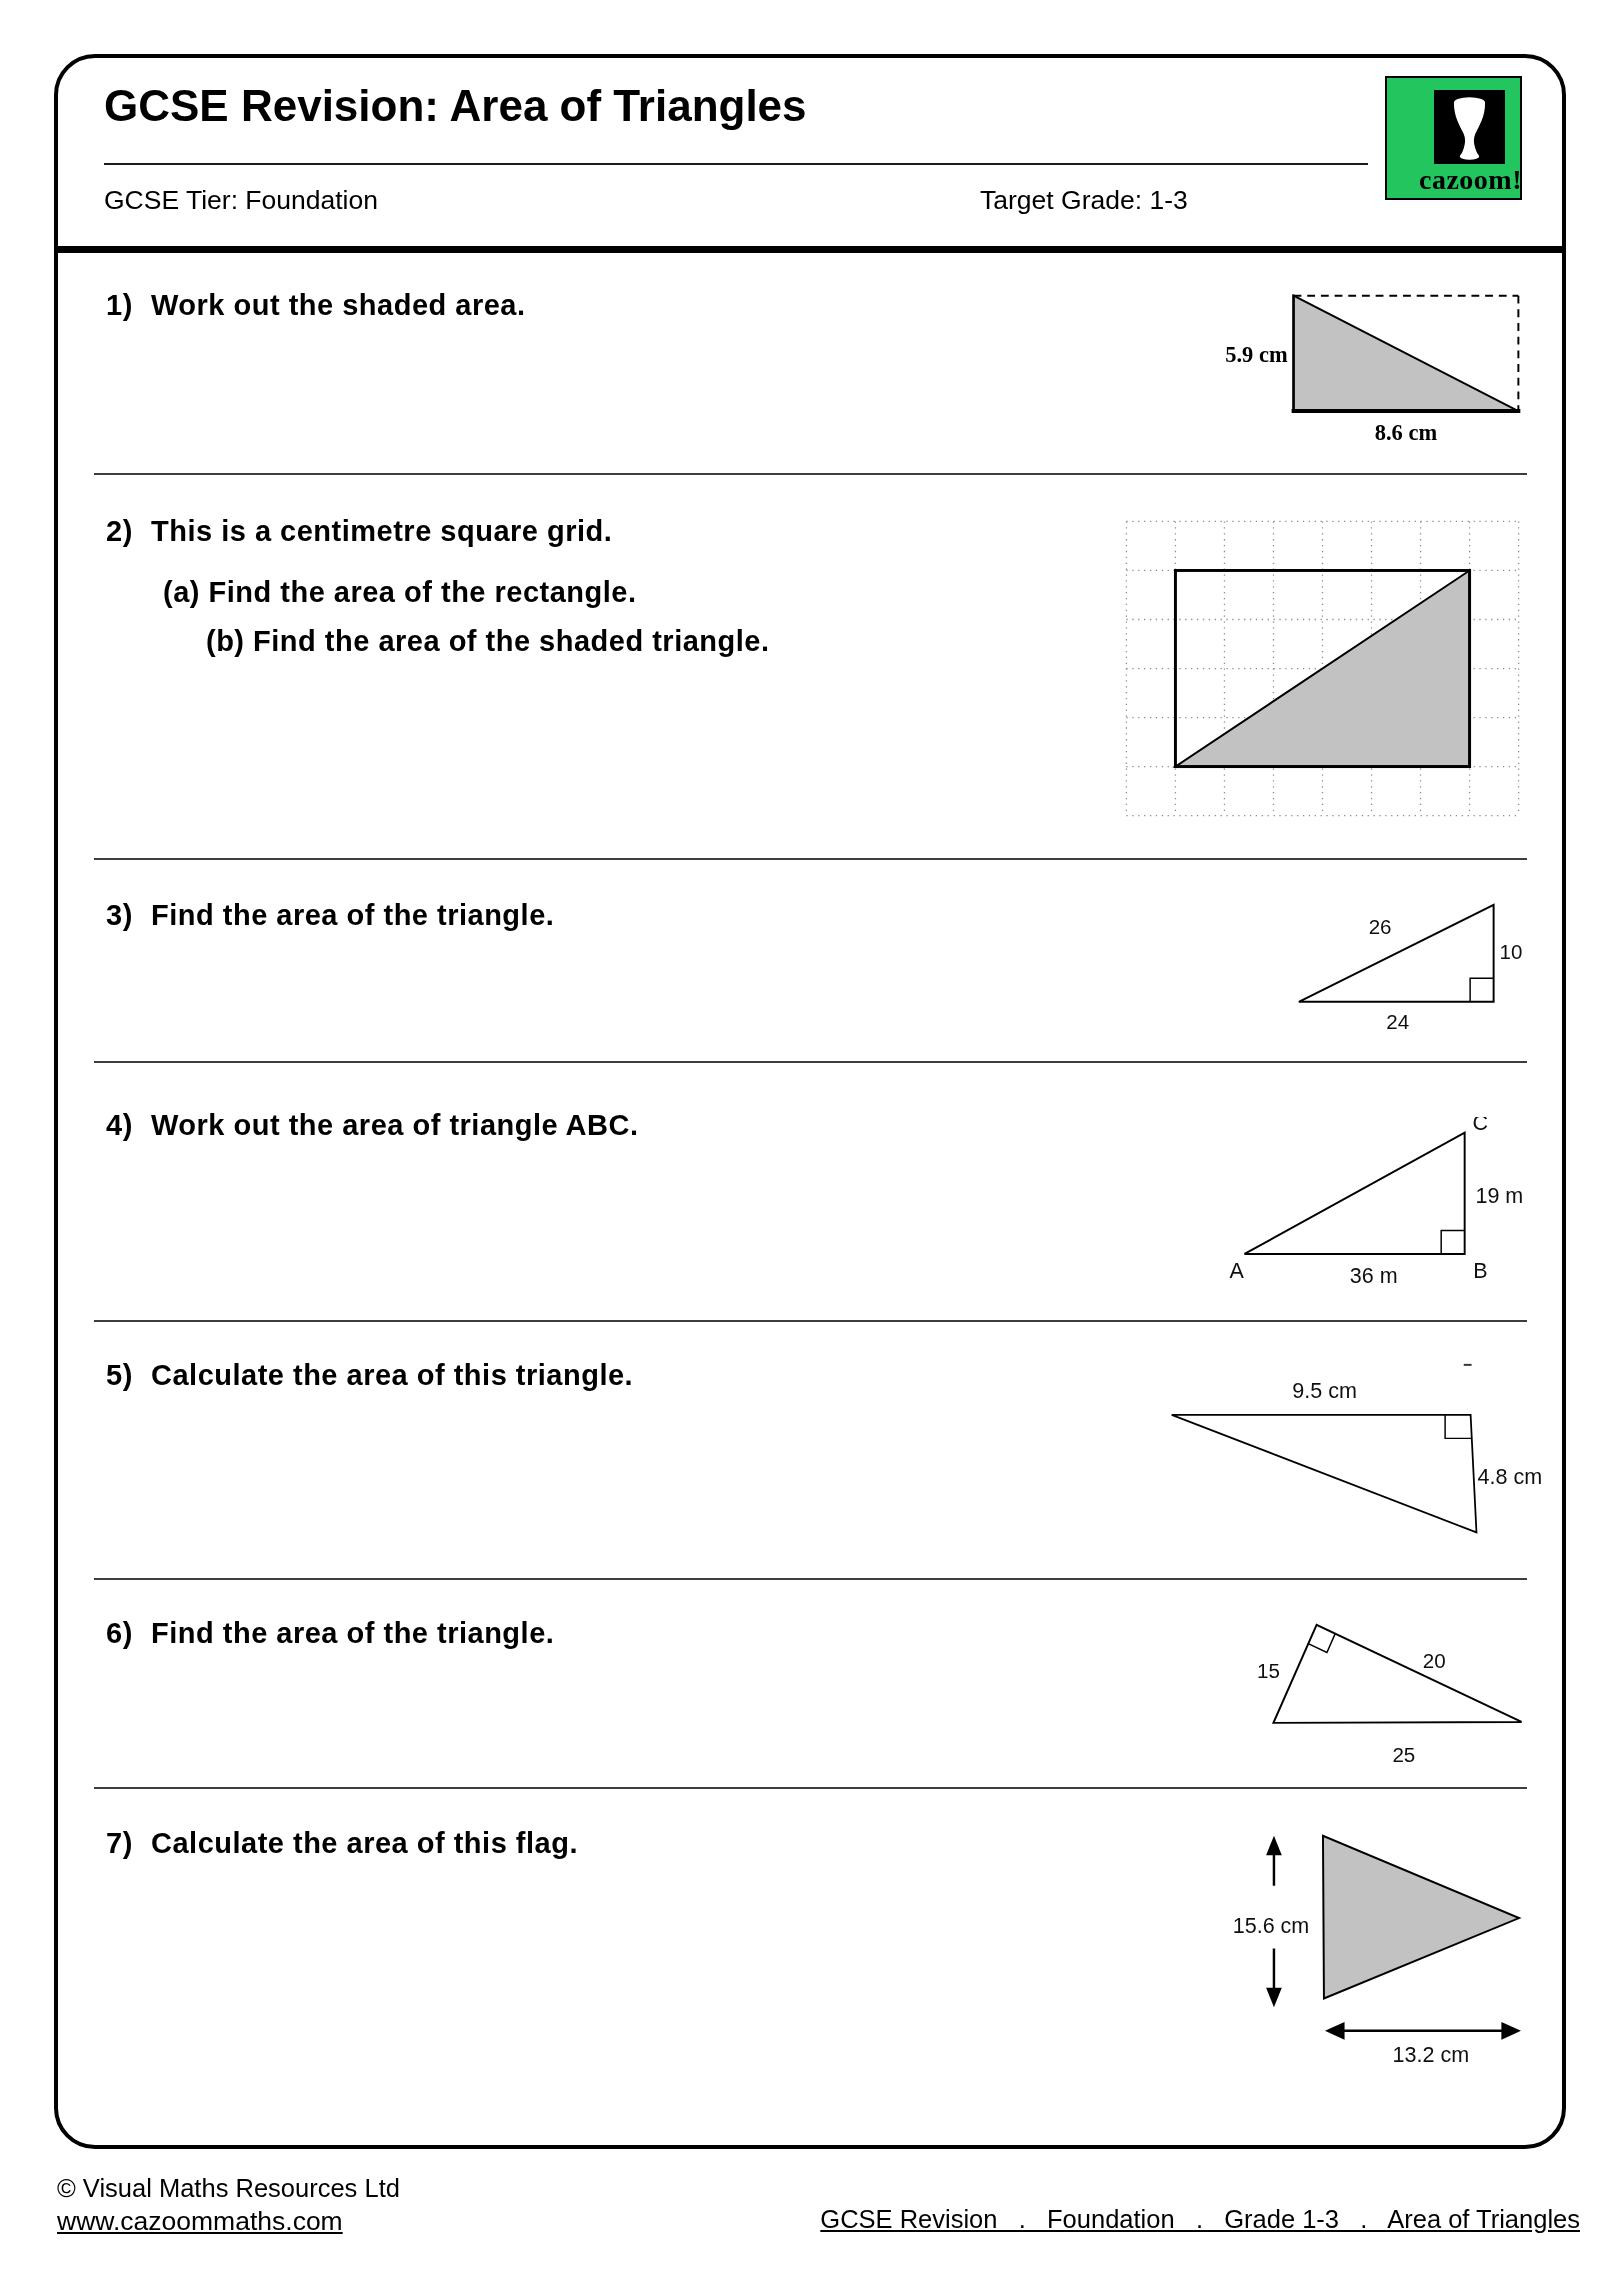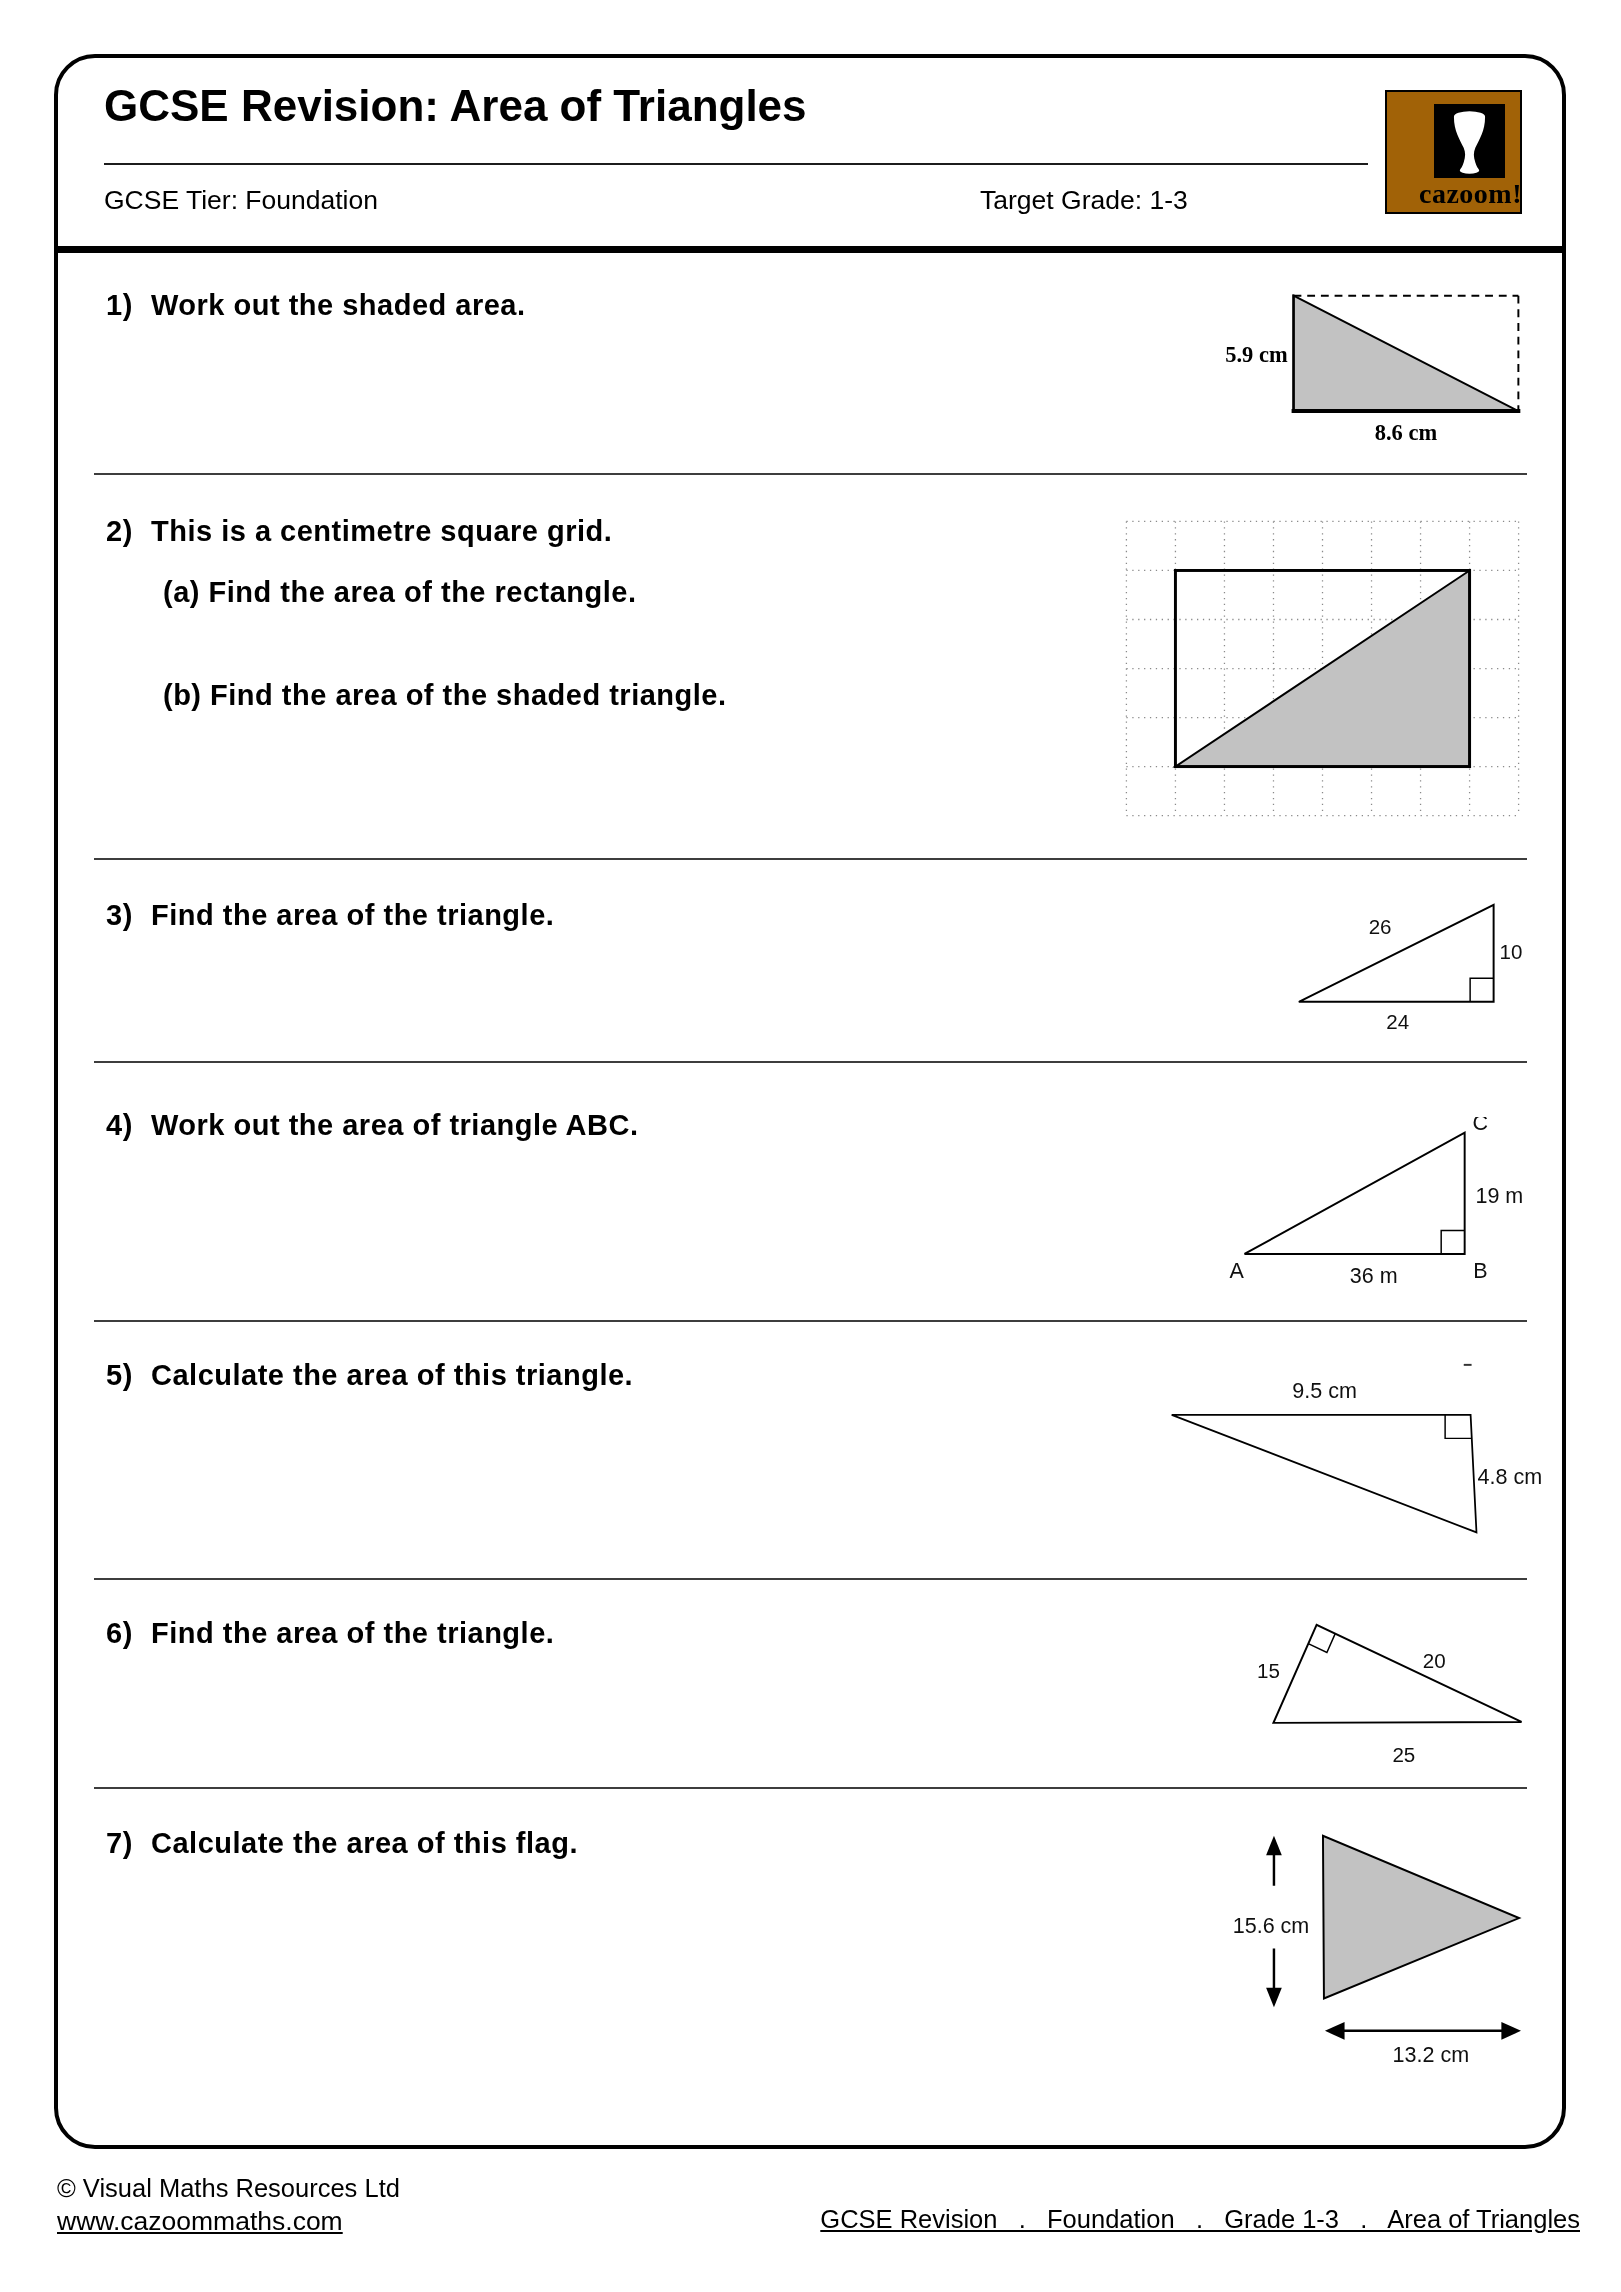--- a/index.html
+++ b/index.html
@@ -25,22 +25,22 @@
   }
   .title-underline {
     position:absolute; left:104px; top:163px; width:1264px; height:2px; background:#1c1c1c;
   }
   .subtitle { position:absolute; top:187px; font-size:26.5px; line-height:1; }
   .subtitle-left { left:104px; }
   .subtitle-right { left:980px; width:392px; text-align:left; }
 
   
   .logo {
-    position:absolute; left:1385px; top:90px; width:137px; height:124px;
-    border:2px solid #000; background:#a16207; text-align:center;padding-left:32px;
+    position:absolute; left:1385px; top:76px; width:137px; height:124px;
+    border:2px solid #000; background:#22c55e; text-align:center;padding-left:32px;
   }
   .logo-black { width:71px; height:74px; background:#000; margin:11.8px auto 0; }
   .logo-text {
     font-family:"Liberation Serif", serif; font-weight:bold;
     font-size:28px; line-height:1; margin-top:2px; letter-spacing:0.5px;
   }
 
   
   .q { position:absolute; left:106px; display:flex; font-size:29px; font-weight:bold;
        line-height:1; letter-spacing:0.5px; white-space:nowrap; }
@@ -98,21 +98,21 @@
     <text class="serif-label" text-anchor="end" x="79" y="82">5.9 cm</text>
     <text class="serif-label" text-anchor="middle" x="200" y="162">8.6 cm</text>
   </svg>
   <div class="divider" style="top:473px;"></div>
 
   <div class="q" style="top:517px;">
     <span class="q-num">2)</span>
     <span class="q-text">This is a centimetre square grid.</span>
   </div>
   <div class="q-sub" style="top:578px;">(a) Find the area of the rectangle.</div>
-  <div class="q-sub" style="top:681px;">(b) Find the area of the shaded triangle.</div>
+  <div class="q-sub" style="top:627px;margin-left:43px;">(b) Find the area of the shaded triangle.</div>
   <svg class="abs" style="left:1122px; top:517px;" width="402" height="306" viewBox="0 0 410 312">
     <g stroke="#8a8a8a" stroke-width="1.3" stroke-dasharray="1.3,4.7">
       <line x1="4.5" y1="4.5" x2="4.5" y2="304.5"></line>
         <line x1="54.5" y1="4.5" x2="54.5" y2="304.5"></line>
       <line x1="104.5" y1="4.5" x2="104.5" y2="304.5"></line>
         <line x1="154.5" y1="4.5" x2="154.5" y2="304.5"></line>
       <line x1="204.5" y1="4.5" x2="204.5" y2="304.5"></line>
         <line x1="254.5" y1="4.5" x2="254.5" y2="304.5"></line>
       <line x1="304.5" y1="4.5" x2="304.5" y2="304.5"></line>
         <line x1="354.5" y1="4.5" x2="354.5" y2="304.5"></line>

